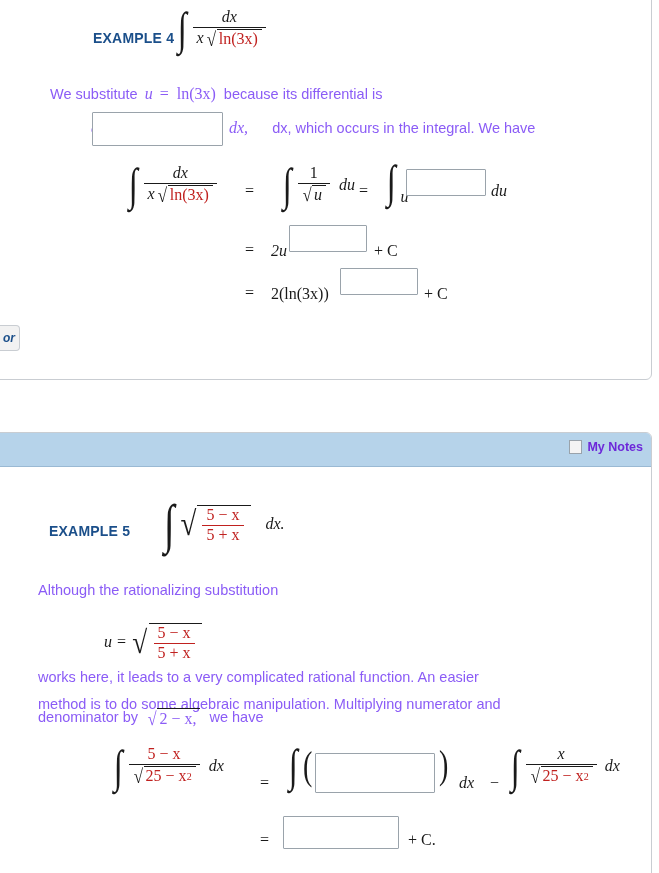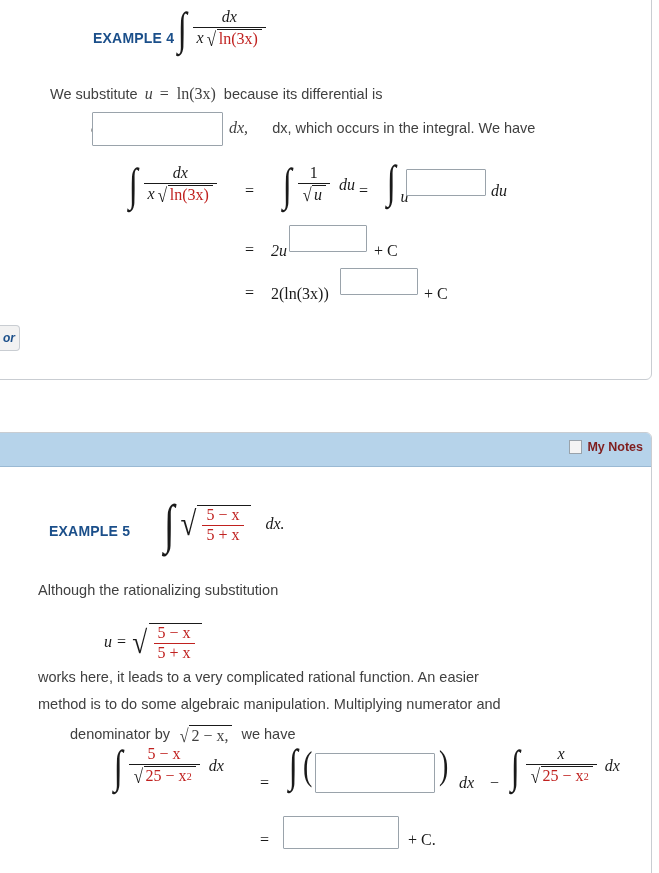--- a/index.html
+++ b/index.html
@@ -35,21 +35,21 @@
     border-bottom: 1px solid #9ab9d3;
     border-top-left-radius: 0;
     border-top-right-radius: 5px;
   }
   .notes-btn {
     position: absolute;
     right: 8px; top: 7px;
     display: flex; align-items: center;
     gap: 5px;
     font-size: 12.5px; font-weight: bold;
-    color: #7f1d1d;
+    color: #6d28d9;
     cursor: pointer;
   }
   .notes-icon {
     display: inline-block;
     width: 13px; height: 14px;
     background: #f4f4f4;
     border: 1px solid #9aa3ab;
   }
 
   
@@ -140,21 +140,21 @@
     background: #ffffff;
     border: 1px solid #9aa3ab;
     border-radius: 1px;
   }
 
   
   .txt {
     position: absolute;
     font-family: "Liberation Sans", sans-serif;
     font-size: 14.5px;
-    color: #404040;
+    color: #8b5cf6;
     white-space: nowrap;
   }
   .txt .it { font-family: "Liberation Serif", serif; font-style: italic; font-size: 16px; }
   .txt .ser { font-family: "Liberation Serif", serif; font-size: 16px; }
   .eqsym {
     position: absolute;
     font-family: "Liberation Serif", serif;
     font-size: 16px;
   }
 </style>
@@ -308,21 +308,21 @@
               <span class="bar" style="background:#c0211f;"></span>
               <span class="den red">5 + x</span>
             </span>
           </span>
         </span>
       </span>
     </div>
 
     <div class="txt" style="left:45px; top:236px;">works here, it leads to a very complicated rational function. An easier</div>
     <div class="txt" style="left:45px; top:263px;">method is to do some algebraic manipulation. Multiplying numerator and</div>
-    <div class="txt" style="left:45px; top:292px;margin-left:32px;">
+    <div class="txt" style="left:45px; top:275px;">
       <span>denominator by</span>
       <span class="sqrt" style="display:inline-flex; vertical-align:-3px; margin:0 5px;">
         <span class="radical" style="font-size:19px;">√</span>
         <span class="rad-body ser">2 − x,</span>
       </span>
       <span>we have</span>
     </div>
 
     <div class="math" style="left:118px; top:313px;">
       <span class="mrow">

